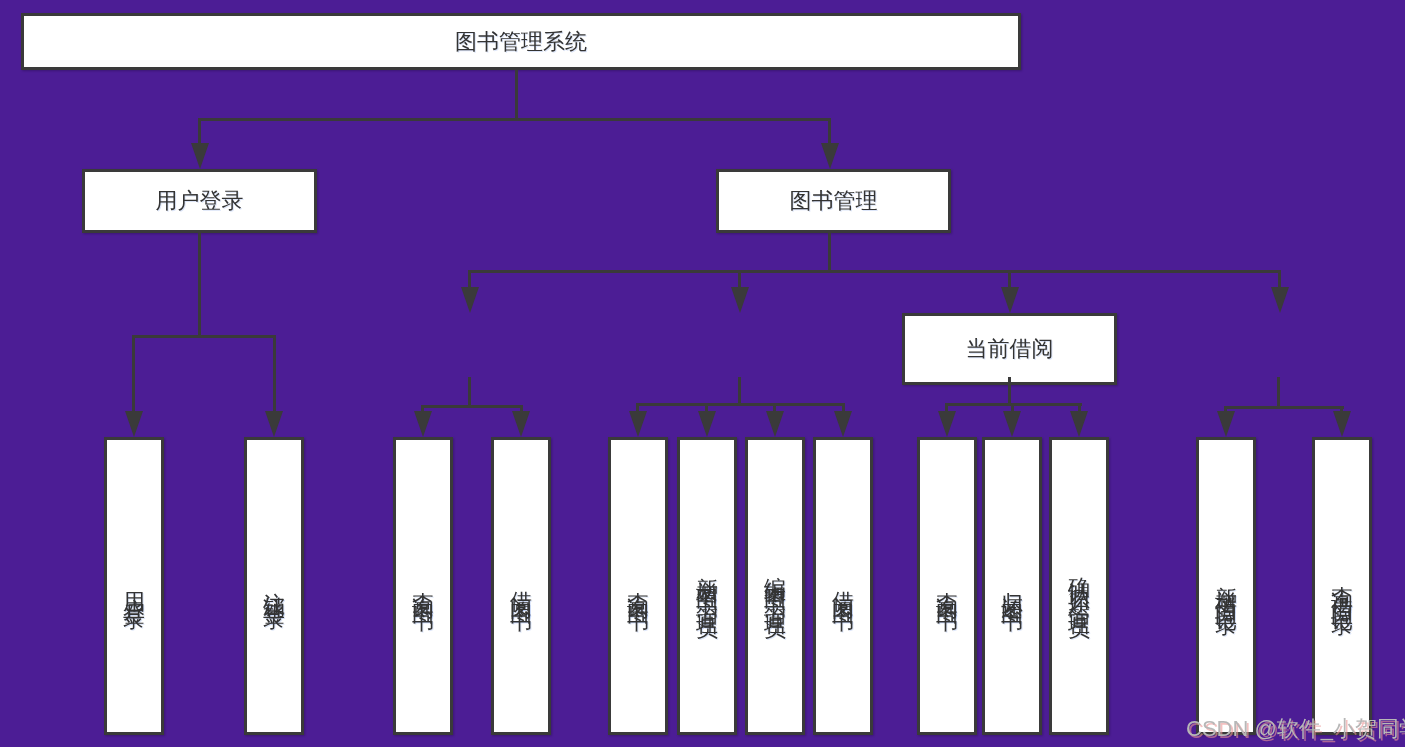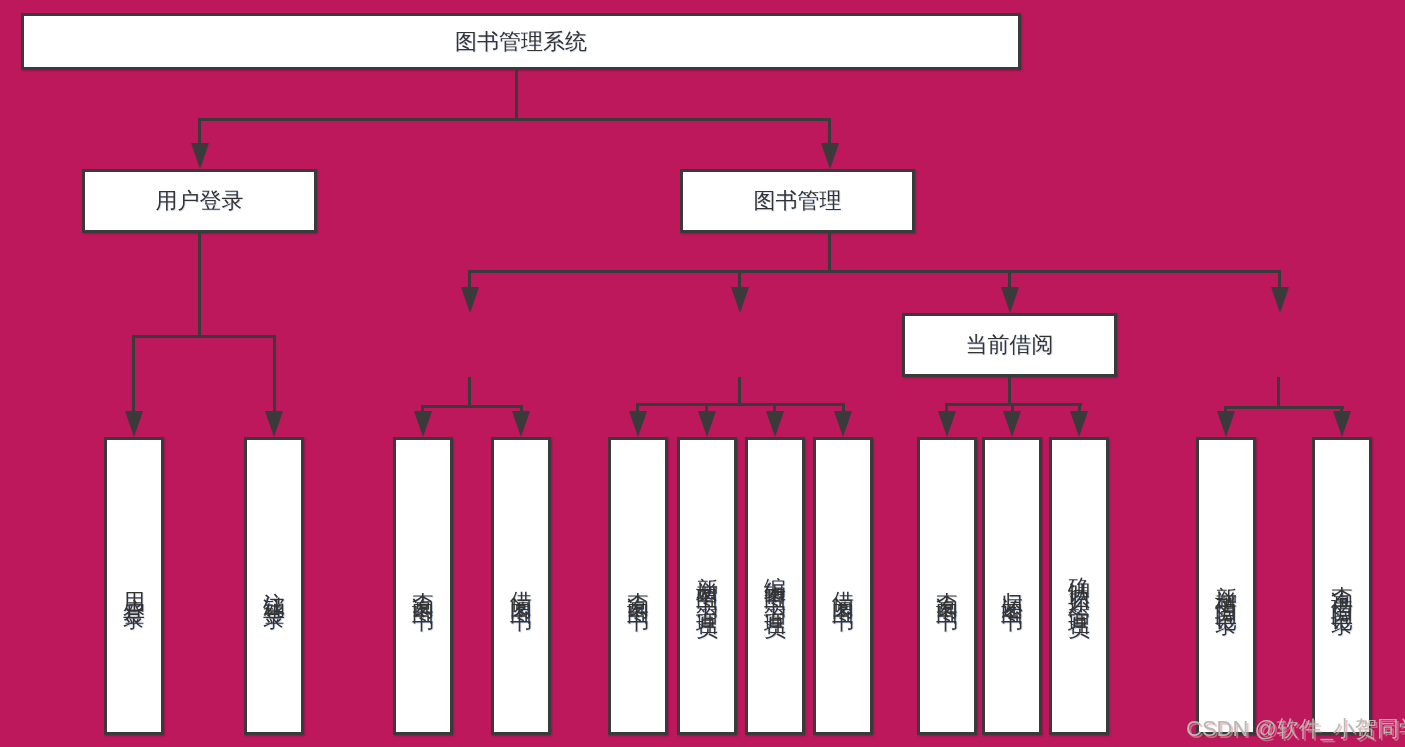--- a/index.html
+++ b/index.html
@@ -1,19 +1,19 @@
 <!DOCTYPE html>
 <html><head>
 <meta charset="utf-8">
 <style>
   html,body{margin:0;padding:0;background:#ffffff;}
   #canvas{
     position:relative;
     width:1405px;height:747px;
-    background:#be185d;
+    background:#4c1d95;
     font-family:"Liberation Sans", sans-serif;
     overflow:hidden;
   }
   .node{
     position:absolute;
     box-sizing:border-box;
     border:3px solid #3a3a3a;
     background:#ffffff;
     display:flex;
     align-items:center;
@@ -57,27 +57,27 @@
 <div id="canvas">
 
   <div class="node" style="left:21px;top:13px;width:1000px;height:57px;">
     <span>图书管理系统</span>
   </div>
 
   <div class="node" style="left:82px;top:169px;width:235px;height:64px;">
     <span>用户登录</span>
   </div>
 
-  <div class="node" style="left:680px;top:169px;width:235px;height:64px;">
+  <div class="node" style="left:716px;top:169px;width:235px;height:64px;">
     <span>图书管理</span>
   </div>
 
 
 
-  <div class="node" style="left:902px;top:313px;width:215px;height:64px;">
+  <div class="node" style="left:902px;top:313px;width:215px;height:72px;">
     <span>当前借阅</span>
   </div>
 
 
   <div class="node vnode" style="left:104px;top:437px;width:60px;height:298px;">
     <span>用户登录</span>
   </div>
 
   <div class="node vnode" style="left:244px;top:437px;width:60px;height:298px;">
     <span>注销登录</span>

